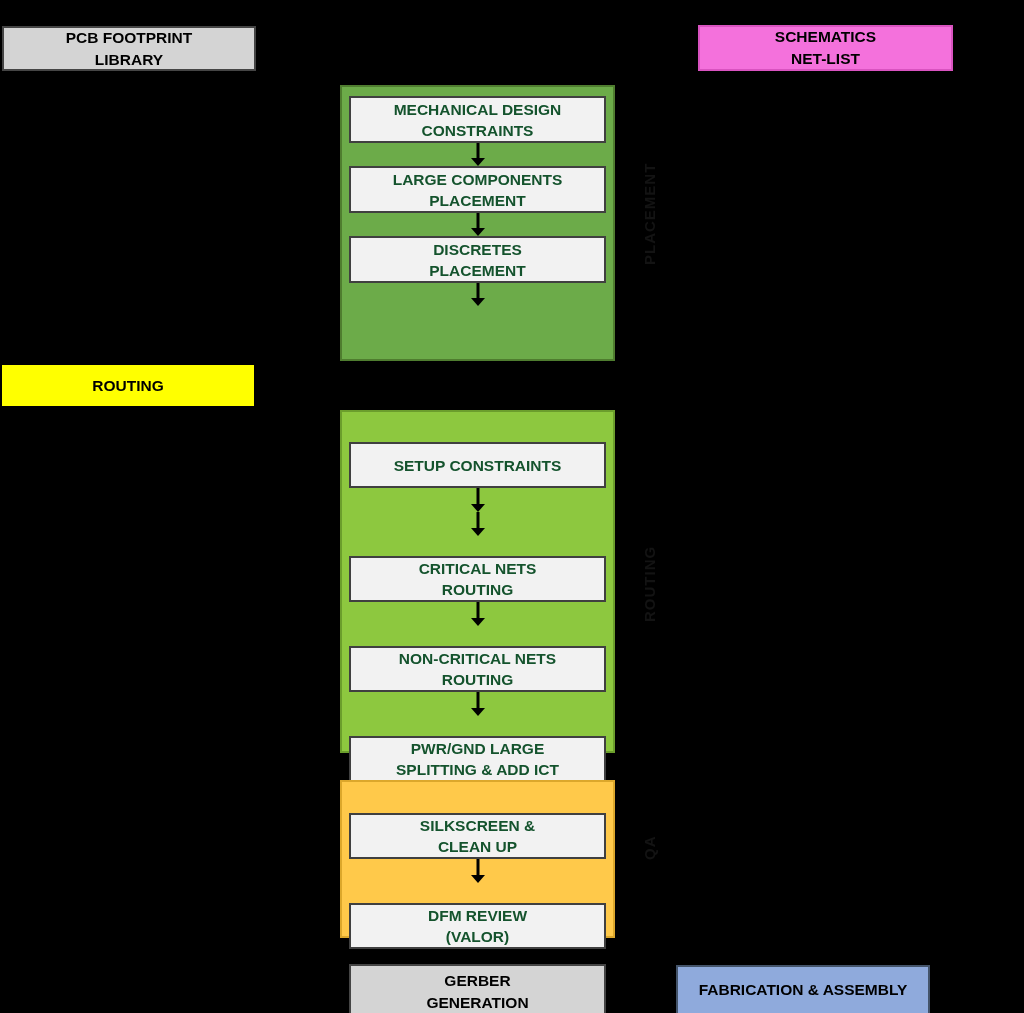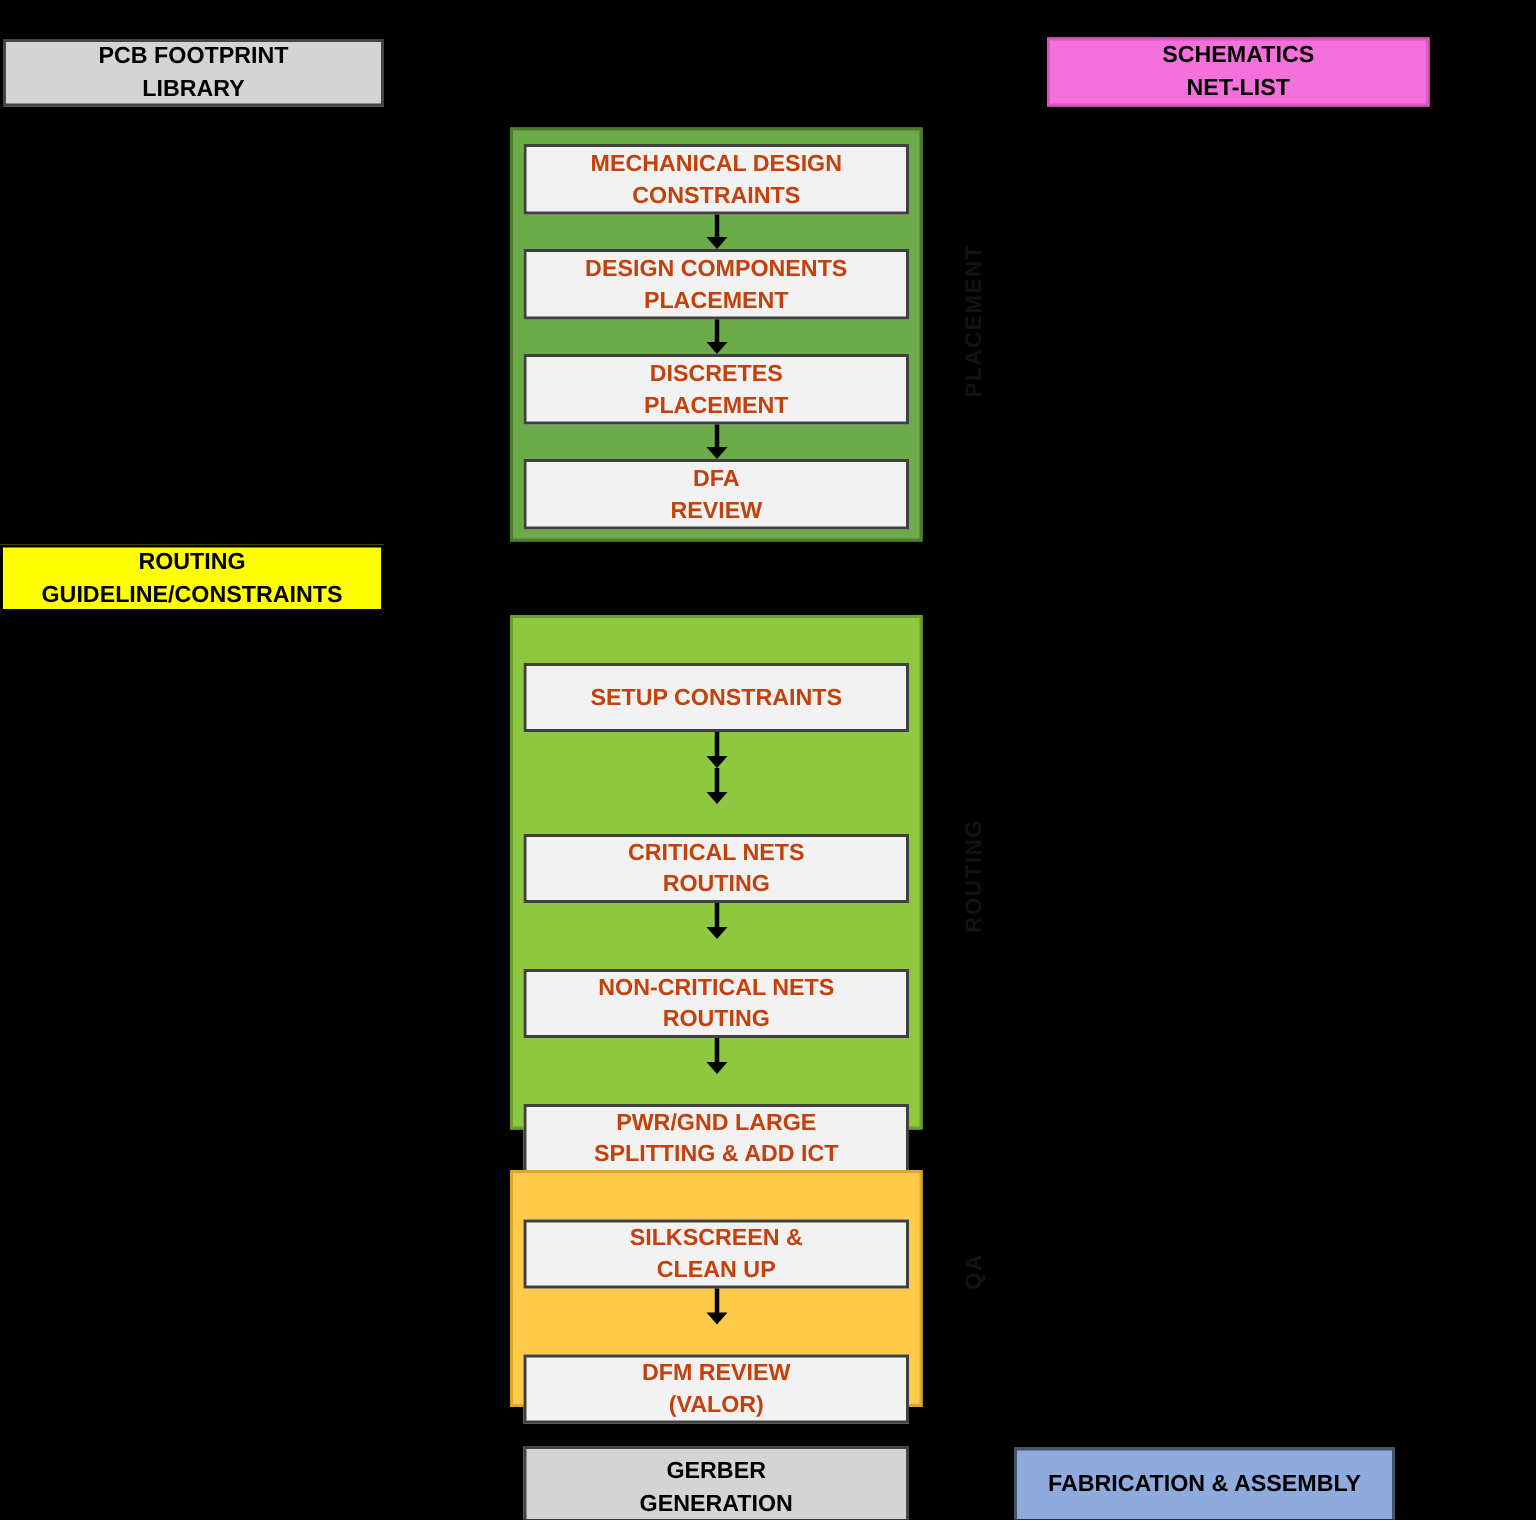--- a/index.html
+++ b/index.html
@@ -23,21 +23,21 @@
     position:absolute;box-sizing:border-box;
     display:flex;flex-direction:column;align-items:center;
   }
   #group-placement{left:340px;top:85px;width:275px;height:276px;background:#6CAB49;border:2px solid #4F7D2F;padding-top:9px;}
   #group-routing{left:340px;top:410px;width:275px;height:343px;background:#8DC83F;border:2px solid #6B9E2C;padding-top:10px;}
   #group-qa{left:340px;top:780px;width:275px;height:158px;background:#FFC94A;border:2px solid #DCA72B;padding-top:11px;}
 
   .step{
     flex:none;width:257px;box-sizing:border-box;background:#F2F2F2;border:2px solid #404040;
     display:flex;flex-direction:column;justify-content:center;align-items:center;
-    text-align:center;font-weight:bold;font-size:15.5px;line-height:21px;color:#c2410c;
+    text-align:center;font-weight:bold;font-size:15.5px;line-height:21px;color:#14532d;
   }
   #group-placement .step{height:47px;}
   #group-routing .step,#group-qa .step{height:46px;margin-top:20px;}
   .step span{display:block;white-space:nowrap;}
 
   .arrow{flex:none;position:relative;width:16px;}
   #group-placement .arrow{height:23px;}
   #group-routing .arrow,#group-qa .arrow{height:24px;}
   .arrow::before{
     content:"";position:absolute;left:50%;transform:translateX(-50%);
@@ -68,43 +68,38 @@
     <span>LIBRARY</span>
   </div>
 
   <div class="box" id="schematics-box">
     <span>SCHEMATICS</span>
     <span>NET-LIST</span>
   </div>
 
   <div class="box" id="routing-guideline-box">
     <span>ROUTING</span>
-    <span>GUIDELINE/CONSTRAINTS</span>
   </div>
 
   <div class="group" id="group-placement">
       <div class="step">
         <span>MECHANICAL DESIGN</span>
         <span>CONSTRAINTS</span>
       </div>
       <div class="arrow"></div>
       <div class="step">
-        <span>DESIGN COMPONENTS</span>
+        <span>LARGE COMPONENTS</span>
         <span>PLACEMENT</span>
       </div>
       <div class="arrow"></div>
       <div class="step">
         <span>DISCRETES</span>
         <span>PLACEMENT</span>
       </div>
       <div class="arrow"></div>
-      <div class="step">
-        <span>DFA</span>
-        <span>REVIEW</span>
-      </div>
     </div>
   <div class="group" id="group-routing">
       <div class="step">
         <span>SETUP CONSTRAINTS</span>
       </div>
       <div class="arrow"></div>
       <div class="arrow"></div>
       <div class="step">
         <span>CRITICAL NETS</span>
         <span>ROUTING</span>

